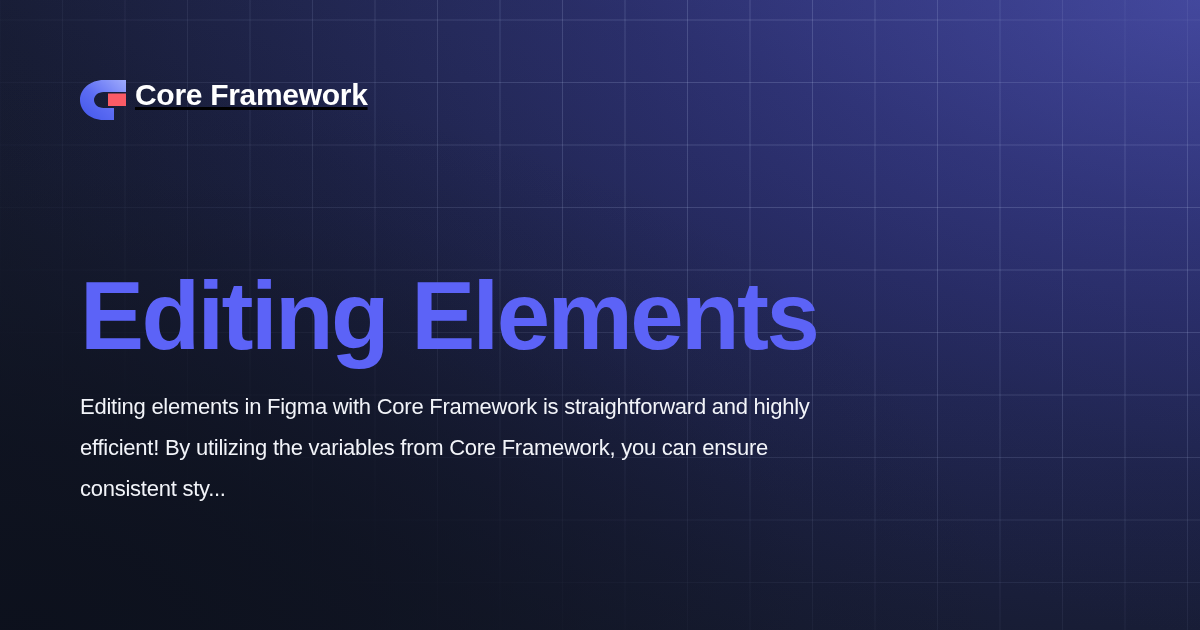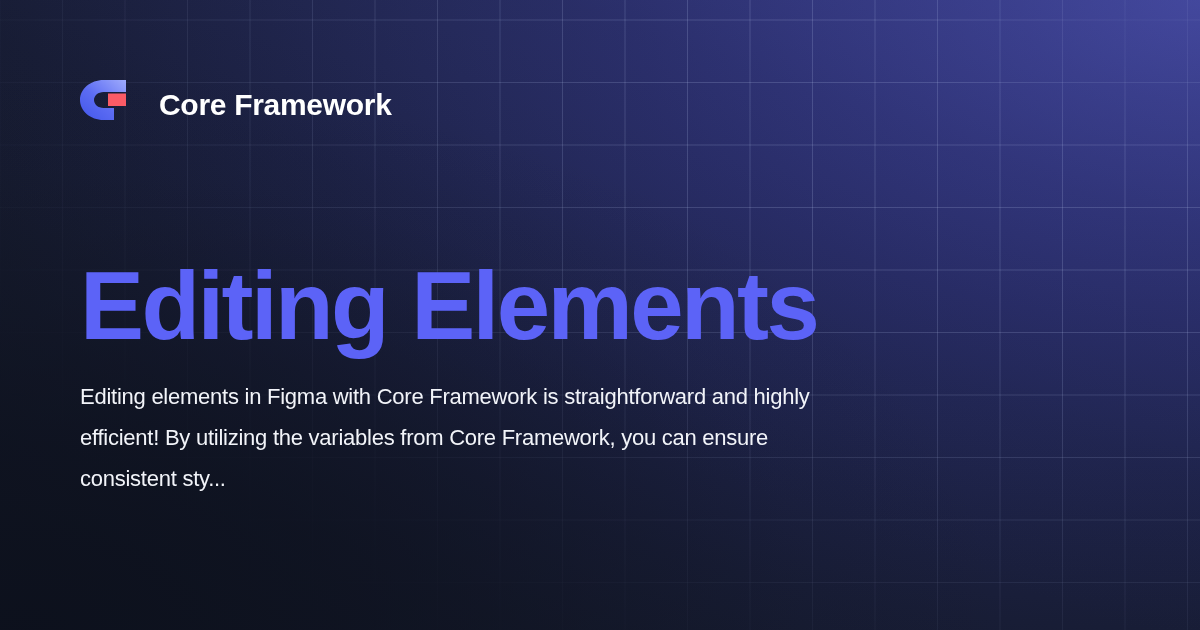--- a/index.html
+++ b/index.html
@@ -108,43 +108,44 @@
     padding: 0 80px;
     box-sizing: border-box;
   }
 
   
   .brand {
     position: absolute;
     left: 80px;
     top: 80px;
     display: flex;
-    align-items: flex-end;
-    gap: 33px;
+    align-items: flex-start;
+    gap: 9px;
+    text-decoration: underline;
   }
   .brand-mark {
     width: 46px;
     height: 40px;
     display: block;
     flex: none;
   }
   .brand-name {
     font-size: 30px;
     font-weight: bold;
     letter-spacing: -0.3px;
     color: #ffffff;
     line-height: 1;
     white-space: nowrap;
   }
 
   
   .headline-block {
     position: absolute;
     left: 80px;
-    top: 258px;
+    top: 268px;
     width: 800px;
   }
   .headline {
     margin: 0;
     font-size: 96px;
     font-weight: bold;
     line-height: 1.0;
     letter-spacing: -2.6px;
     color: #5c63f7;
     white-space: nowrap;

